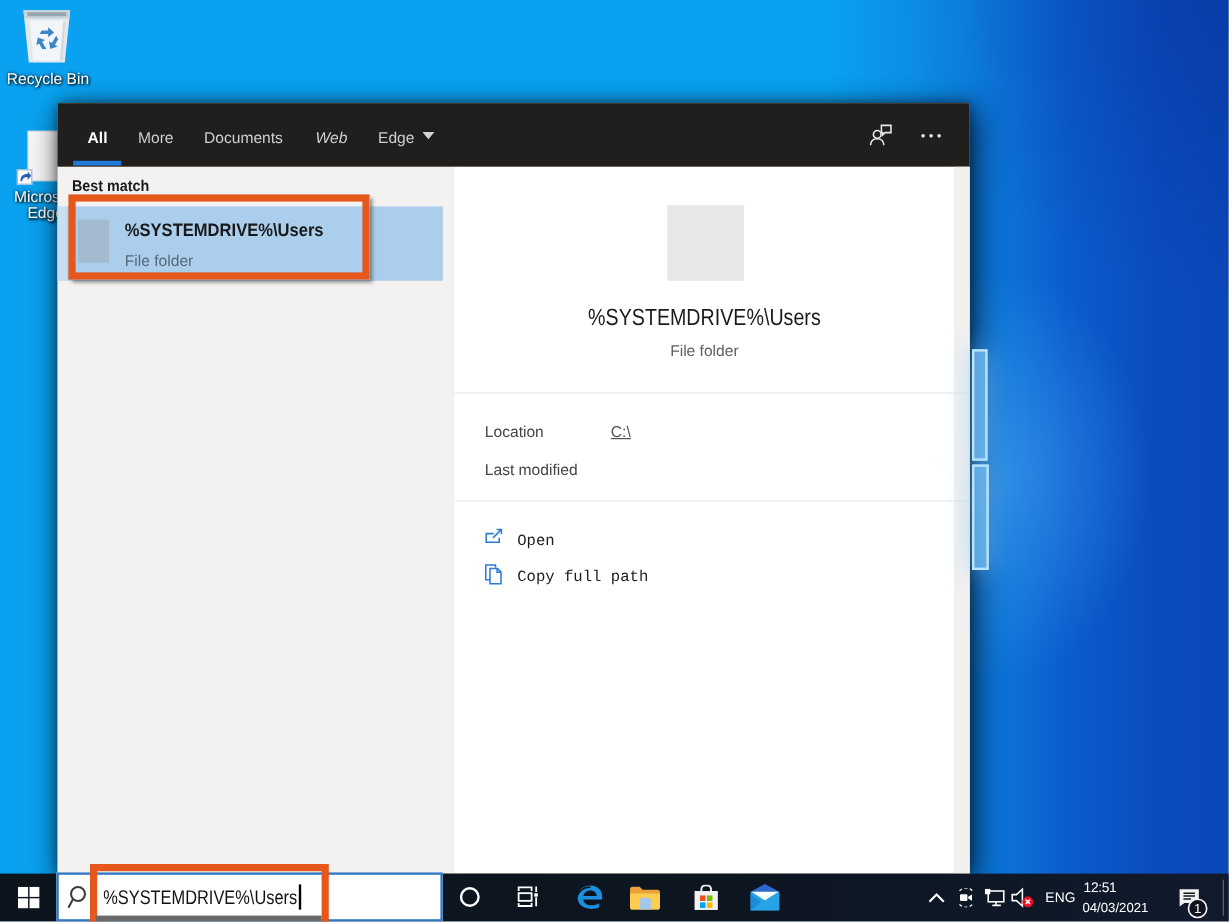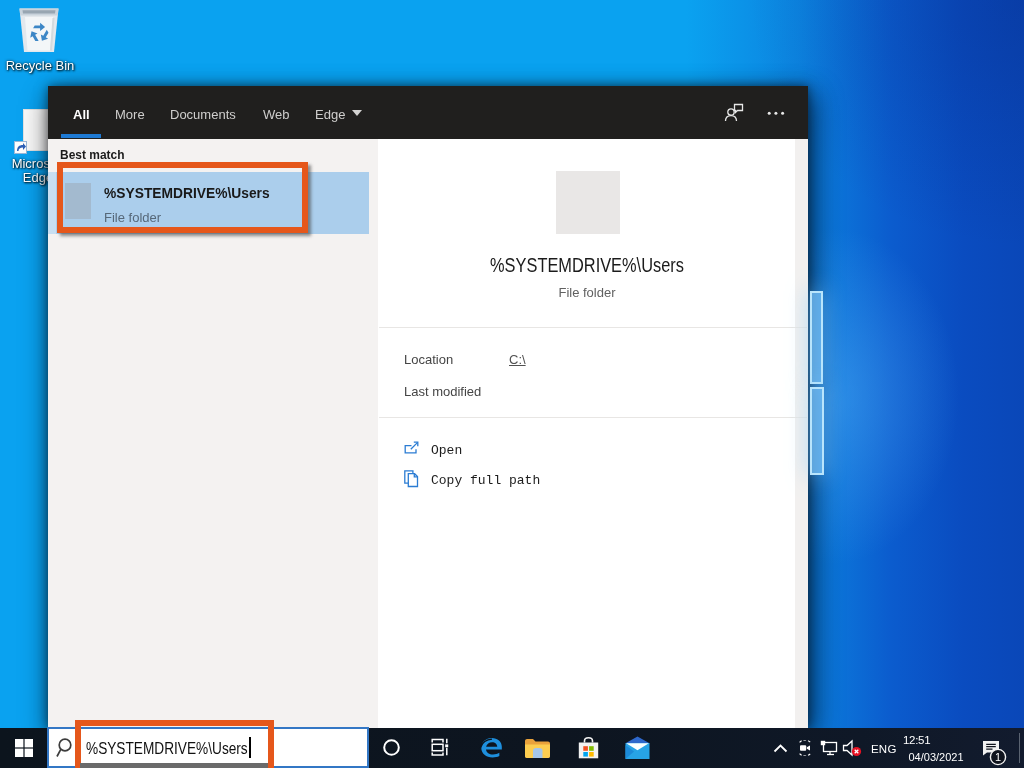--- a/index.html
+++ b/index.html
@@ -104,21 +104,21 @@
       <path d="M2 9 C2 5 4 3 8 3 L8 1 L11 4.5 L8 8 L8 5.5 C5 5.5 3.5 7 3.5 9 Z" fill="#2b5fb8"></path>
     </svg>
     <div class="dlabel" style="left:-17px; top:62px; width:110px; line-height:13.5px;">Microsoft<br>Edge</div>
   </div>
 
   <div id="win">
     <div id="whead">
       <div class="tab" id="tabAll" style="left:25px;">All</div>
       <div class="tab" style="left:67px;">More</div>
       <div class="tab" style="left:122px;">Documents</div>
-      <div class="tab" style="left:215px;">Web</div>
+      <div class="tab" style="left:215px;font-style:italic;">Web</div>
       <div class="tab" style="left:267px;">Edge</div>
       <svg class="abs" style="left:304px; top:24px;" width="10" height="7" viewBox="0 0 10 7">
           <path d="M0 0 L10 0 L5 6 Z" fill="#d4d3d2"></path>
         </svg>
       <div id="underline"></div>
 
       <svg class="abs" style="left:676px; top:17px;" width="20" height="20" viewBox="0 0 20 20" fill="none" stroke="#e8e8e8" stroke-width="1.3">
         <circle cx="7" cy="9" r="3.2"></circle>
         <path d="M1.5 18 C1.5 14.6 3.9 12.6 7 12.6 C10.1 12.6 12.5 14.6 12.5 18"></path>
         <path d="M10.5 1.5 L18.5 1.5 L18.5 7.5 L13.5 7.5 L11.5 9.5 L11.5 7.5 L10.5 7.5 Z"></path>
@@ -242,21 +242,21 @@
       <rect x="0.8" y="0.8" width="4.4" height="4.4" fill="#fff" stroke="none"></rect>
     </svg>
 
     <svg class="abs" style="left:842px; top:11px;" width="20" height="18" viewBox="0 0 20 18">
       <path d="M1.5 6.5 L5 6.5 L10 2 L10 16 L5 11.5 L1.5 11.5 Z" fill="none" stroke="#fff" stroke-width="1.3"></path>
       <circle cx="14.5" cy="12.5" r="4.6" fill="#e81123"></circle>
       <path d="M12.7 10.7 L16.3 14.3 M16.3 10.7 L12.7 14.3" stroke="#fff" stroke-width="1.3"></path>
     </svg>
     <div class="ttext" style="left:871px; top:15px; font-size:11.5px; letter-spacing:0.2px;">ENG</div>
     <div class="ttext" style="left:903px; top:6px; width:62px; font-size:11.5px; letter-spacing:-0.3px;">12:51</div>
-    <div class="ttext" style="left:902px; top:23px; width:68px; text-align:center; font-size:11px;">04/03/2021</div>
+    <div class="ttext" style="left:902px; top:23px; width:68px; text-align:left; font-size:11px;">04/03/2021</div>
 
     <div class="abs" style="left:1019px; top:5px; width:1px; height:30px; background:rgba(150,158,170,0.55);"></div>
     <svg class="abs" style="left:982px; top:12px;" width="18" height="16" viewBox="0 0 18 16">
       <path d="M1 1 L17 1 L17 12.5 L5 12.5 L1 15.5 Z" fill="#f2f2f2"></path>
       <path d="M4.2 4.3 L13.8 4.3 M4.2 6.7 L13.8 6.7 M4.2 9.1 L10.5 9.1" stroke="#10141e" stroke-width="1.2"></path>
     </svg>
     <svg class="abs" style="left:989px; top:20px;" width="18" height="18" viewBox="0 0 18 18">
       <circle cx="9" cy="9" r="7.6" fill="#10141e" stroke="#f2f2f2" stroke-width="1.4"></circle>
       <text x="9" y="12.8" font-size="11" fill="#fff" text-anchor="middle" font-family="Liberation Sans">1</text>
     </svg>

